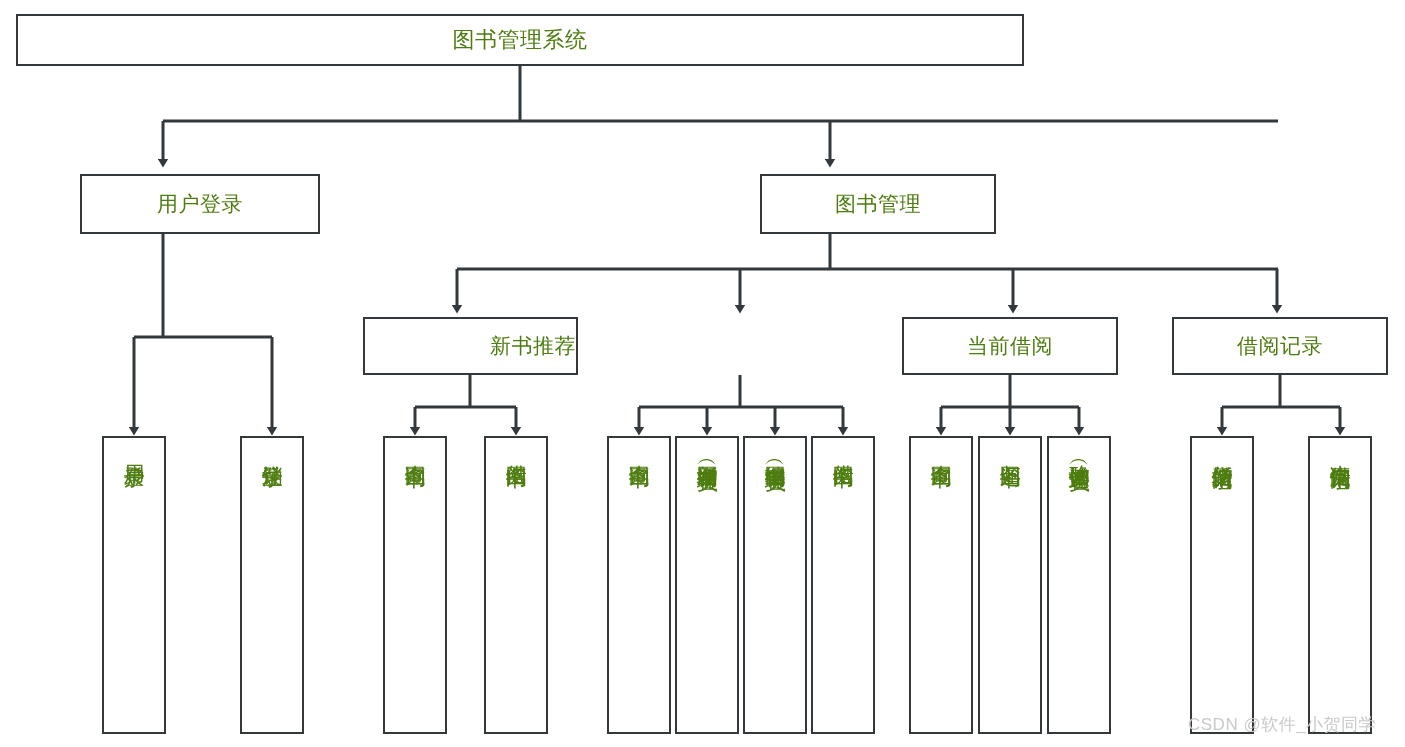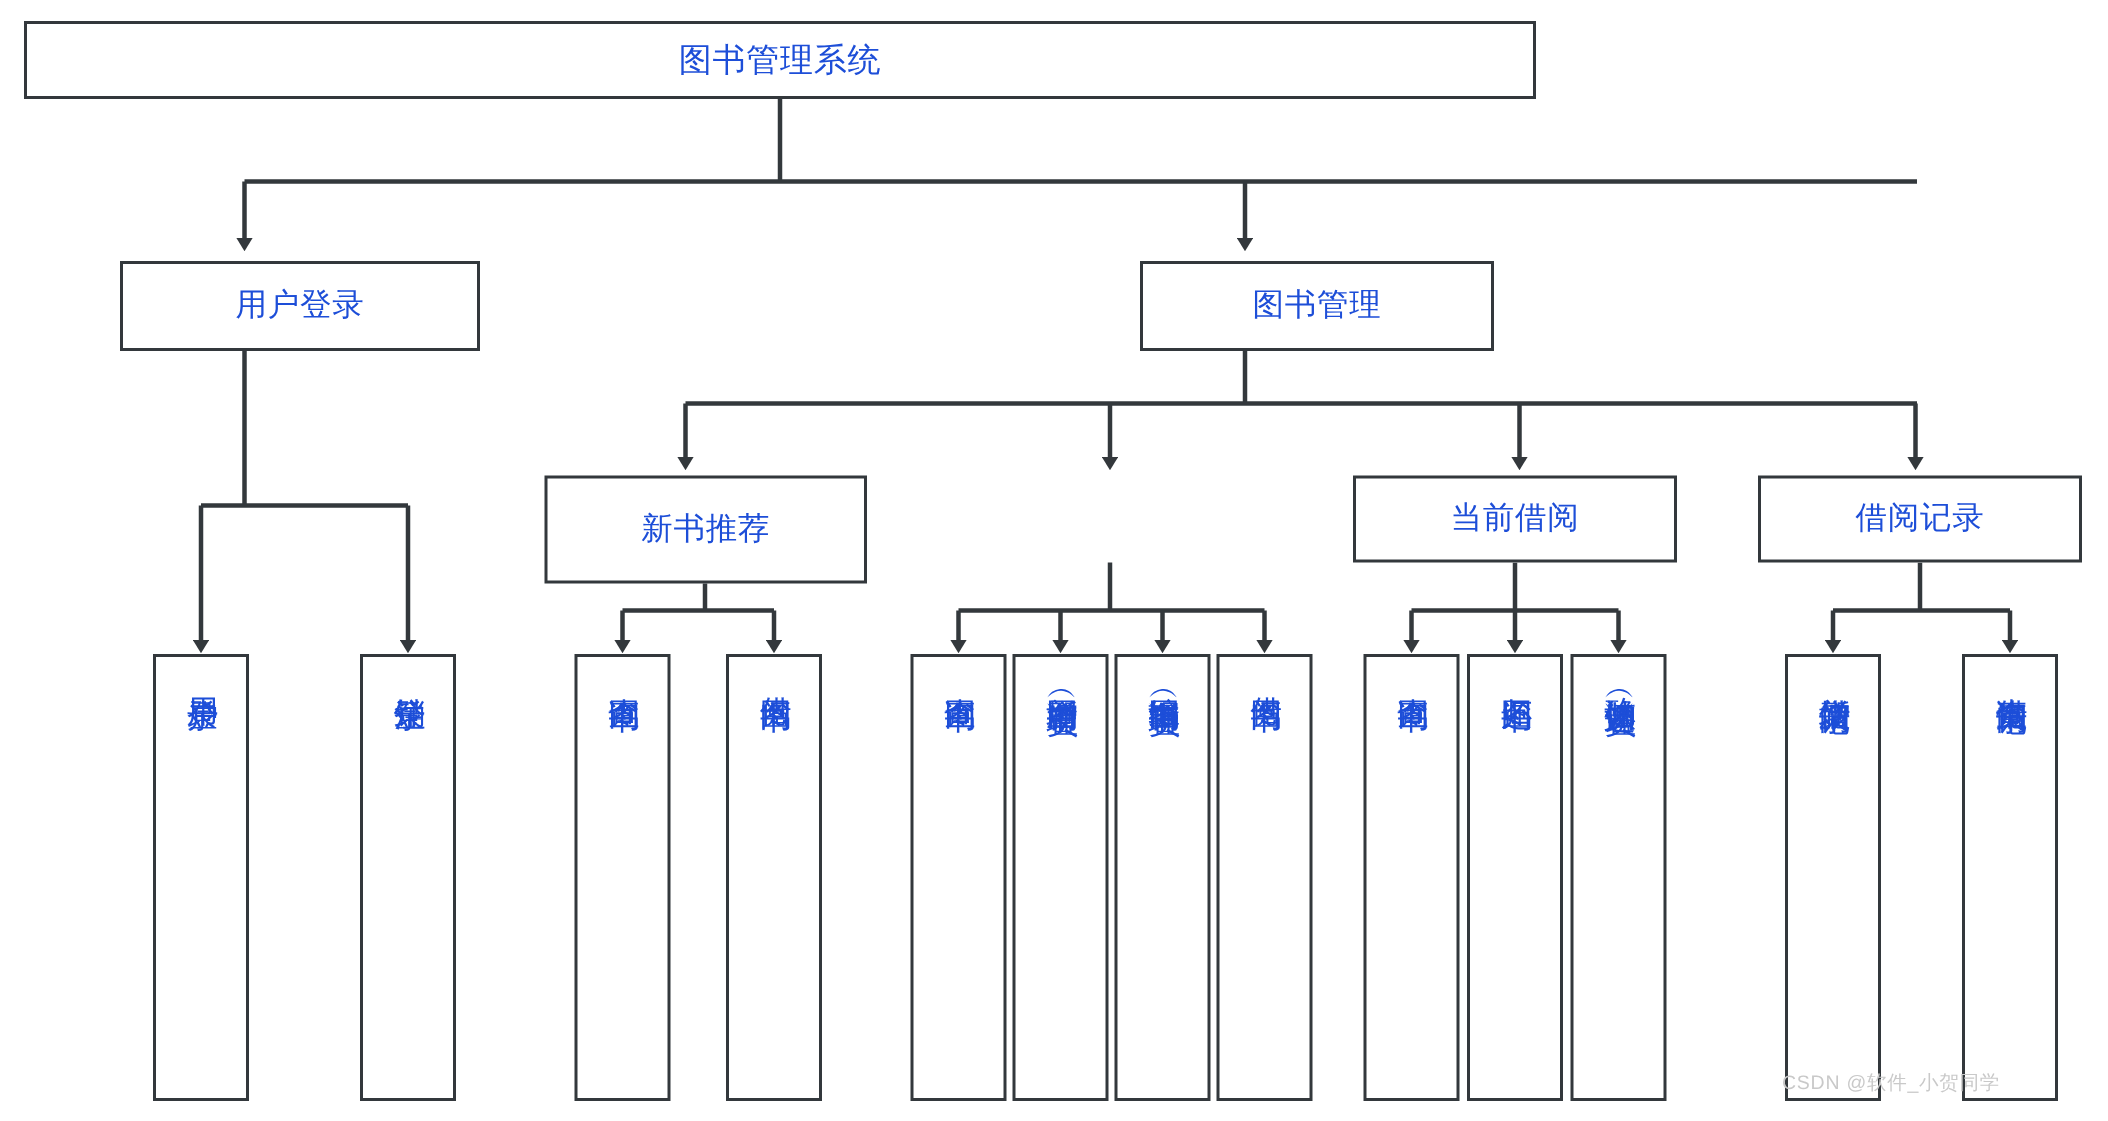--- a/index.html
+++ b/index.html
@@ -25,21 +25,21 @@
     height: 747px;
   }
   .node {
     position: absolute;
     box-sizing: border-box;
     background: #ffffff;
     border: 2px solid #33383c;
     display: flex;
     align-items: center;
     justify-content: center;
-    color: #1d4ed8;
+    color: #4d7c0f;
     z-index: 2;
   }
   .node .label {
     display: block;
     text-align: center;
     line-height: 1.12;
     white-space: nowrap;
   }
   
   .node.horiz .label {
@@ -59,21 +59,21 @@
     text-orientation: upright;
     font-size: 21px;
     line-height: 1.06;
     letter-spacing: 1px;
     white-space: normal;
   }
   #watermark {
     position: absolute;
     left: 1188px;
     top: 713px;
-    font-size: 13px;
+    font-size: 17px;
     color: #c9c9c9;
     letter-spacing: 0.5px;
     white-space: nowrap;
     z-index: 3;
     pointer-events: none;
   }
 </style>
 </head>
 <body>
 
@@ -133,21 +133,21 @@
     <span class="label">图书管理系统</span>
   </div>
 
   <div class="node horiz" style="left:80px; top:174px; width:240px; height:60px;">
     <span class="label">用户登录</span>
   </div>
   <div class="node horiz" style="left:712px; top:174px; width:236px; height:60px;margin-left:48px;">
     <span class="label">图书管理</span>
   </div>
 
-  <div class="node horiz" style="left:363px; top:317px; width:215px; height:72px;">
+  <div class="node horiz" style="left:363px; top:317px; width:215px; height:58px;justify-content:flex-end;">
     <span class="label">新书推荐</span>
   </div>
   <div class="node horiz" style="left:902px; top:317px; width:216px; height:58px;">
     <span class="label">当前借阅</span>
   </div>
   <div class="node horiz" style="left:1172px; top:317px; width:216px; height:58px;">
     <span class="label">借阅记录</span>
   </div>
 
   <div class="node vert" style="left:102px; top:436px; width:64px; height:298px;">

